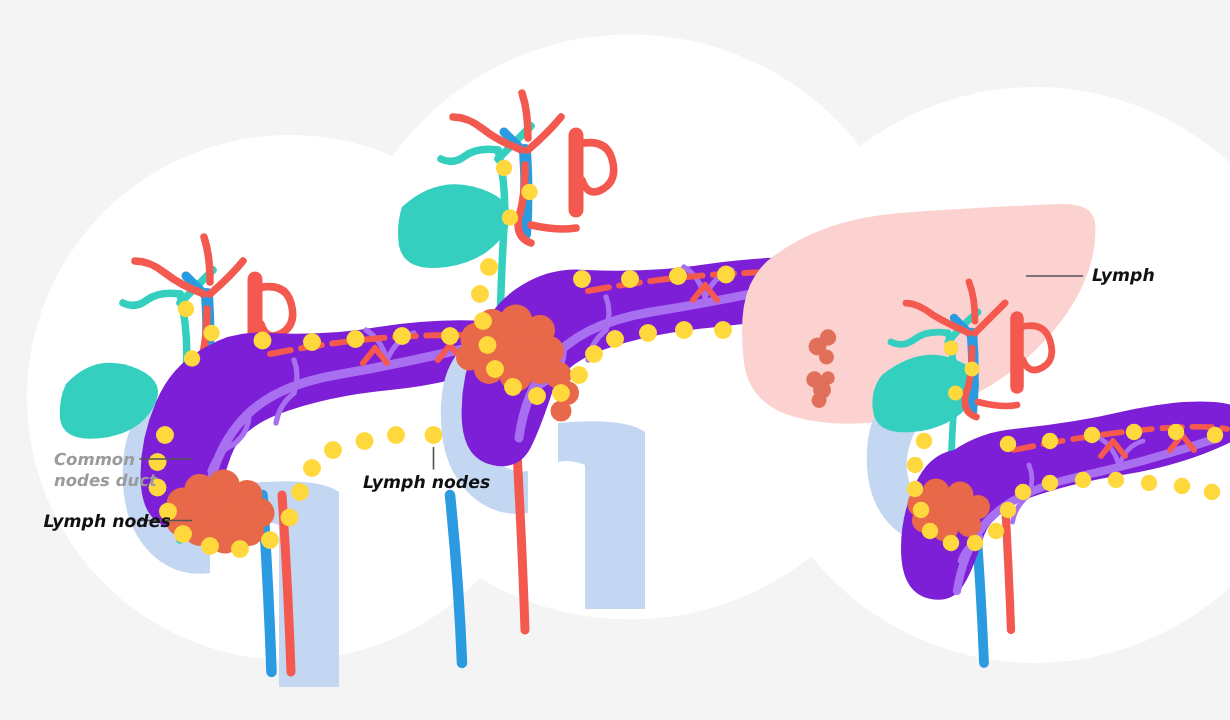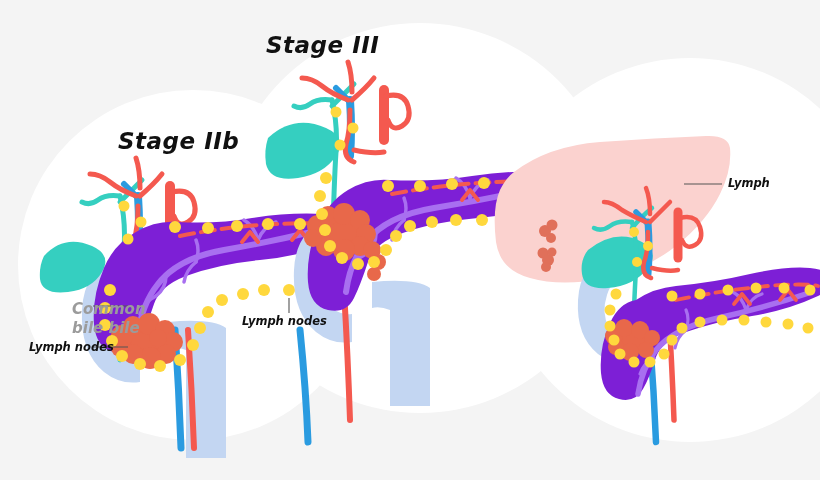--- a/index.html
+++ b/index.html
@@ -12,21 +12,21 @@
   #canvas{position:absolute;left:0;top:0;}
   .lbl{
     position:absolute;
     font-family:"DejaVu Sans", sans-serif;
     font-weight:bold;font-style:italic;
     white-space:nowrap;
     pointer-events:none;
   }
   .title{font-size:23px;color:#111;letter-spacing:.5px;}
   .anno{font-size:11.5px;color:#111;}
-  .anno-muted{font-size:15px;color:#9b9b9b;font-weight:bold;font-style:italic;line-height:1.25;margin-left:36px;}
+  .anno-muted{font-size:11px;color:#9b9b9b;font-weight:bold;font-style:italic;line-height:1.25;}
 </style>
 </head>
 <body>
 
 <div id="stage">
 
   <svg id="canvas" width="820" height="480" viewBox="0 0 820 480">
 
     <defs>
       <clipPath id="clipA">
@@ -318,26 +318,24 @@
 
     <g stroke="#555555" stroke-width="1.1" fill="none">
       <line x1="93" y1="306" x2="128" y2="306"></line>
       <line x1="93" y1="347" x2="128" y2="347"></line>
       <line x1="289" y1="298" x2="289" y2="313"></line>
       <line x1="684" y1="184" x2="722" y2="184"></line>
     </g>
 
   </svg>
 
-  <div class="lbl title" style="left:118px;top:128px;">Stage IIb</div>
-  <div class="lbl title" style="left:266px;top:32px;">Stage III</div>
 
   <div class="lbl anno-muted" style="left:36px;top:300px;">
     <div>Common</div>
-    <div>bile bile</div>
+    <div>nodes duct</div>
   </div>
 
   <div class="lbl anno" style="left:29px;top:340px;">Lymph nodes</div>
 
   <div class="lbl anno" style="left:242px;top:314px;">Lymph nodes</div>
 
   <div class="lbl anno" style="left:728px;top:176px;">Lymph</div>
 
 </div>
 

